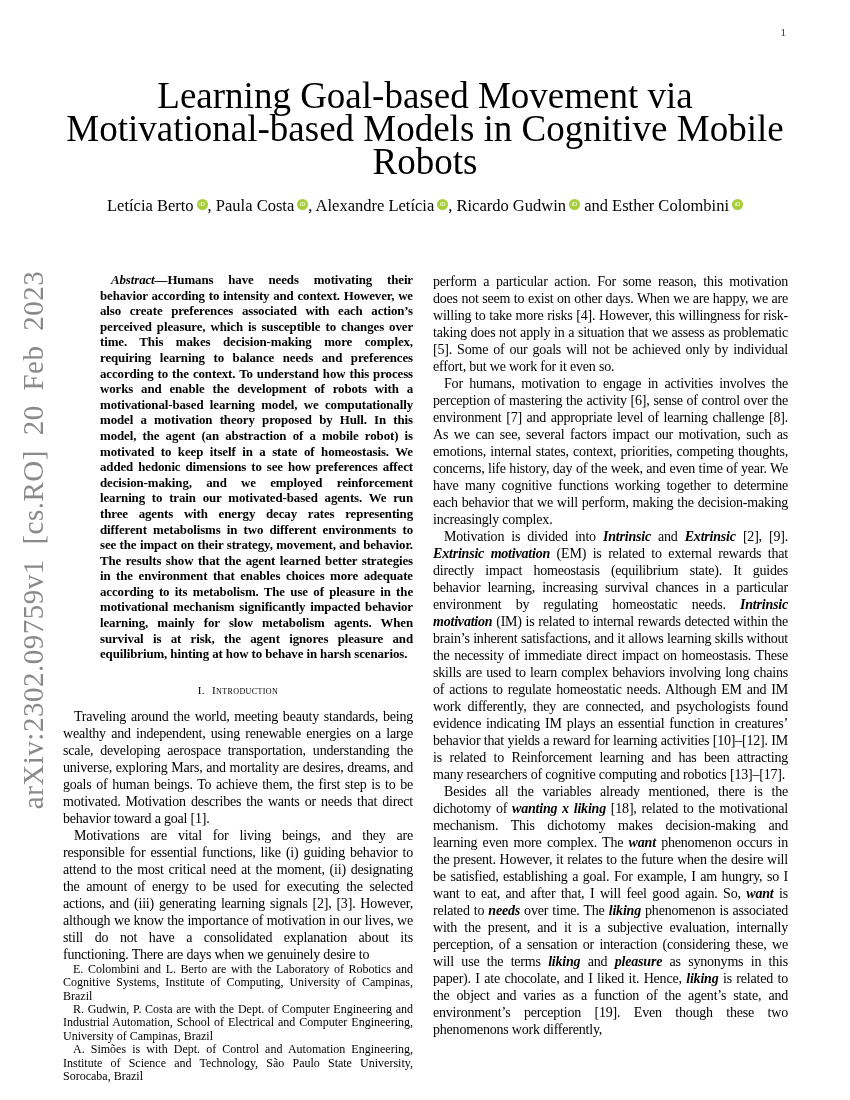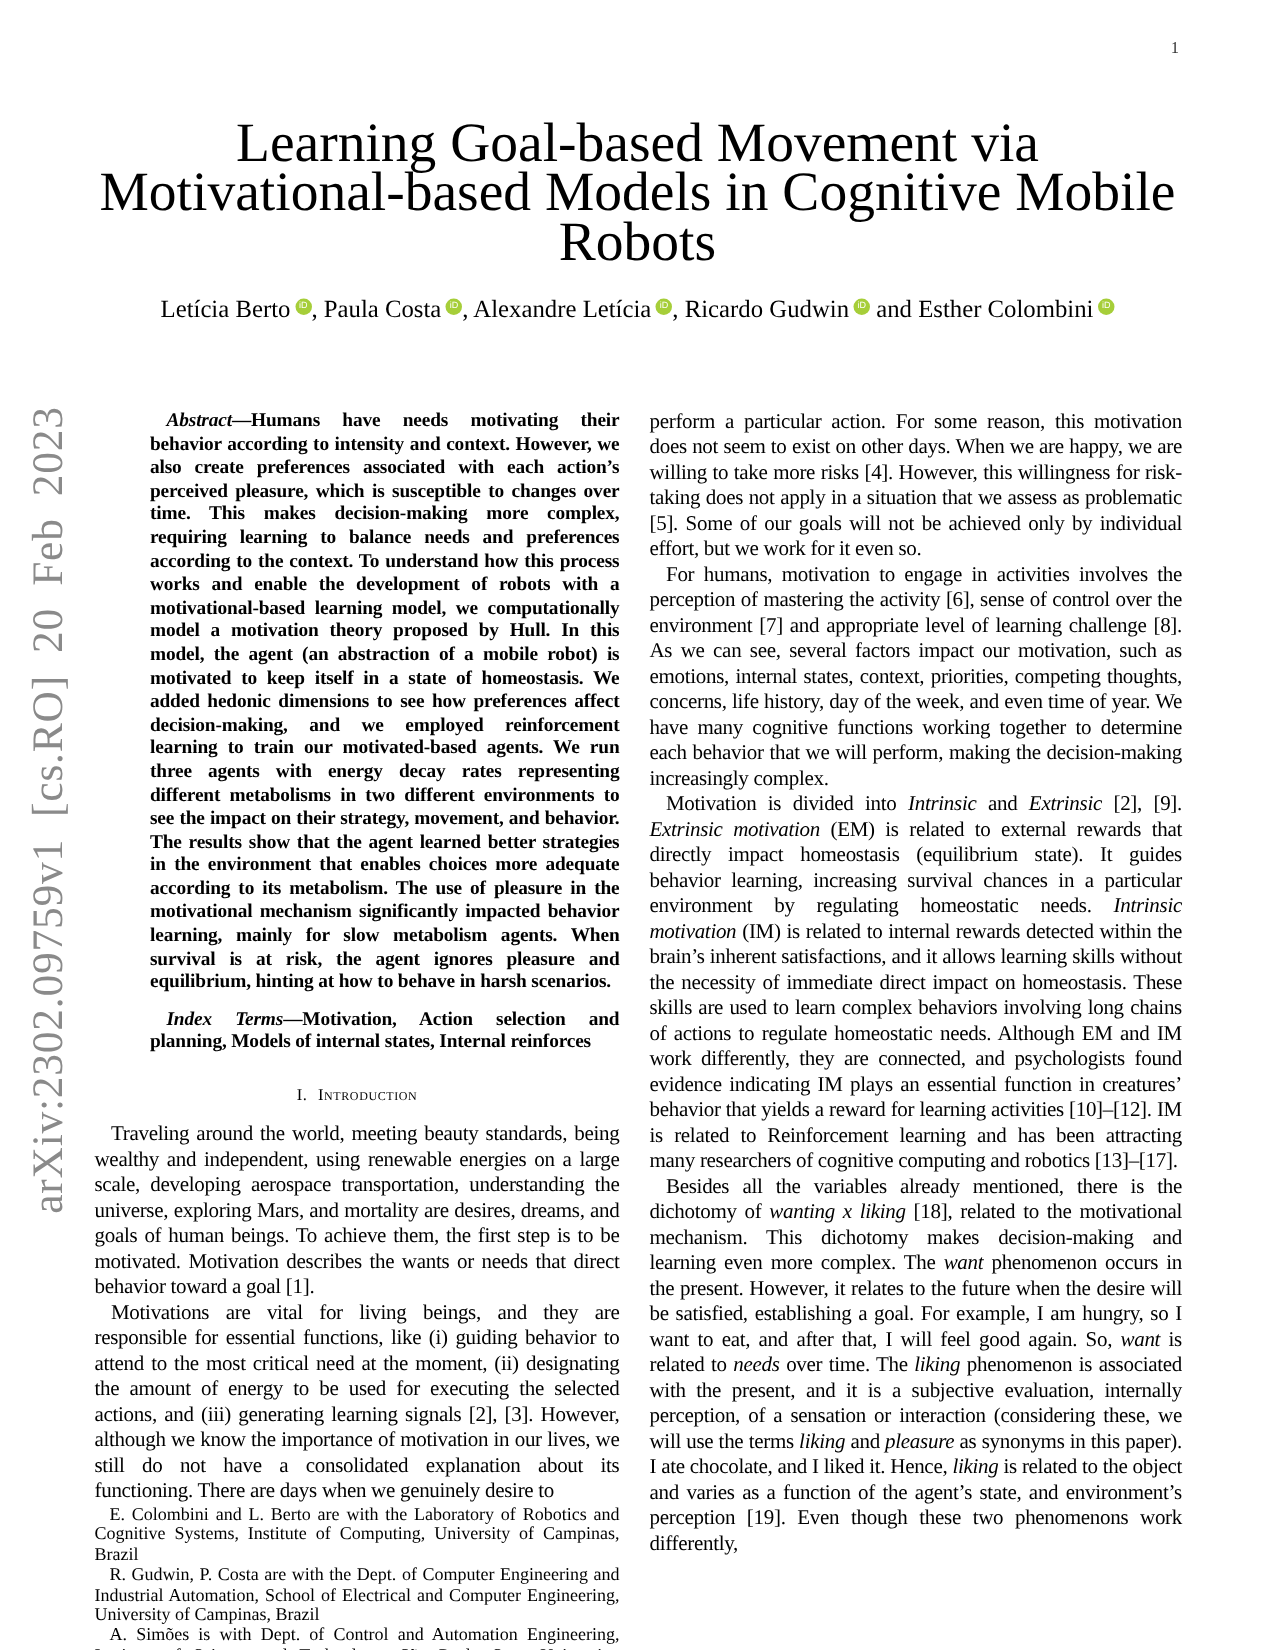--- a/index.html
+++ b/index.html
@@ -41,21 +41,21 @@
   .col-right{left:433px;width:355px;}
   p{margin:0;padding:0;}
   .indent{text-indent:11px;}
   .abstract,.index-terms{
     font-size:12.9px;line-height:15.6px;letter-spacing:-0.1px;
     text-indent:11px;
     margin-left:37px;
   }
   .abstract span,.index-terms span{font-weight:bold;}
   .index-terms{margin-top:9px;}
-  .seg-i{font-style:italic;}
+  .seg-i{font-style:italic;font-weight:bold;}
   .seg-b{font-weight:bold;}
   .seg-bi{font-weight:bold;font-style:italic;}
   .section-heading{
     text-align:center;font-variant:small-caps;font-size:11px;
     margin-top:19px;margin-bottom:9px;letter-spacing:0.4px;text-indent:0;
   }
   .section-heading .sec-num{margin-right:7px;}
   .footnotes{
     font-size:12px;line-height:13.4px;letter-spacing:0;
   }
@@ -73,21 +73,20 @@
   <div class="title-line">Motivational-based Models in Cognitive Mobile</div>
   <div class="title-line">Robots</div>
 </div>
 
 <div class="authors-line">
   <span>Letícia Berto</span><span class="orcid">iD</span><span>, </span><span>Paula Costa</span><span class="orcid">iD</span><span>, </span><span>Alexandre Letícia</span><span class="orcid">iD</span><span>, </span><span>Ricardo Gudwin</span><span class="orcid">iD</span><span> and </span><span>Esther Colombini</span><span class="orcid">iD</span>
 </div>
 
 <div class="col col-left">
   <p class="abstract"><span class="seg-bi">Abstract</span><span class="seg-b">—Humans have needs motivating their behavior according to intensity and context. However, we also create preferences associated with each action’s perceived pleasure, which is susceptible to changes over time. This makes decision-making more complex, requiring learning to balance needs and preferences according to the context. To understand how this process works and enable the development of robots with a motivational-based learning model, we computationally model a motivation theory proposed by Hull. In this model, the agent (an abstraction of a mobile robot) is motivated to keep itself in a state of homeostasis. We added hedonic dimensions to see how preferences affect decision-making, and we employed reinforcement learning to train our motivated-based agents. We run three agents with energy decay rates representing different metabolisms in two different environments to see the impact on their strategy, movement, and behavior. The results show that the agent learned better strategies in the environment that enables choices more adequate according to its metabolism. The use of pleasure in the motivational mechanism significantly impacted behavior learning, mainly for slow metabolism agents. When survival is at risk, the agent ignores pleasure and equilibrium, hinting at how to behave in harsh scenarios.</span></p>
-  <p class="index-terms"><span class="seg-bi">Index Terms</span><span class="seg-b">—Motivation, Action selection and planning, Models of internal states, Internal reinforces</span></p>
   <p class="section-heading"><span class="sec-num">I.</span><span>Introduction</span></p>
   <p class="indent">Traveling around the world, meeting beauty standards, being wealthy and independent, using renewable energies on a large scale, developing aerospace transportation, understanding the universe, exploring Mars, and mortality are desires, dreams, and goals of human beings. To achieve them, the first step is to be motivated. Motivation describes the wants or needs that direct behavior toward a goal [1].</p>
   <p class="indent">Motivations are vital for living beings, and they are responsible for essential functions, like (i) guiding behavior to attend to the most critical need at the moment, (ii) designating the amount of energy to be used for executing the selected actions, and (iii) generating learning signals [2], [3]. However, although we know the importance of motivation in our lives, we still do not have a consolidated explanation about its functioning. There are days when we genuinely desire to</p>
   <div class="footnotes">
     <p>E. Colombini and L. Berto are with the Laboratory of Robotics and Cognitive Systems, Institute of Computing, University of Campinas, Brazil</p>
     <p>R. Gudwin, P. Costa are with the Dept. of Computer Engineering and Industrial Automation, School of Electrical and Computer Engineering, University of Campinas, Brazil</p>
     <p>A. Simões is with Dept. of Control and Automation Engineering, Institute of Science and Technology, São Paulo State University, Sorocaba, Brazil</p>
   </div>
 </div>
 

